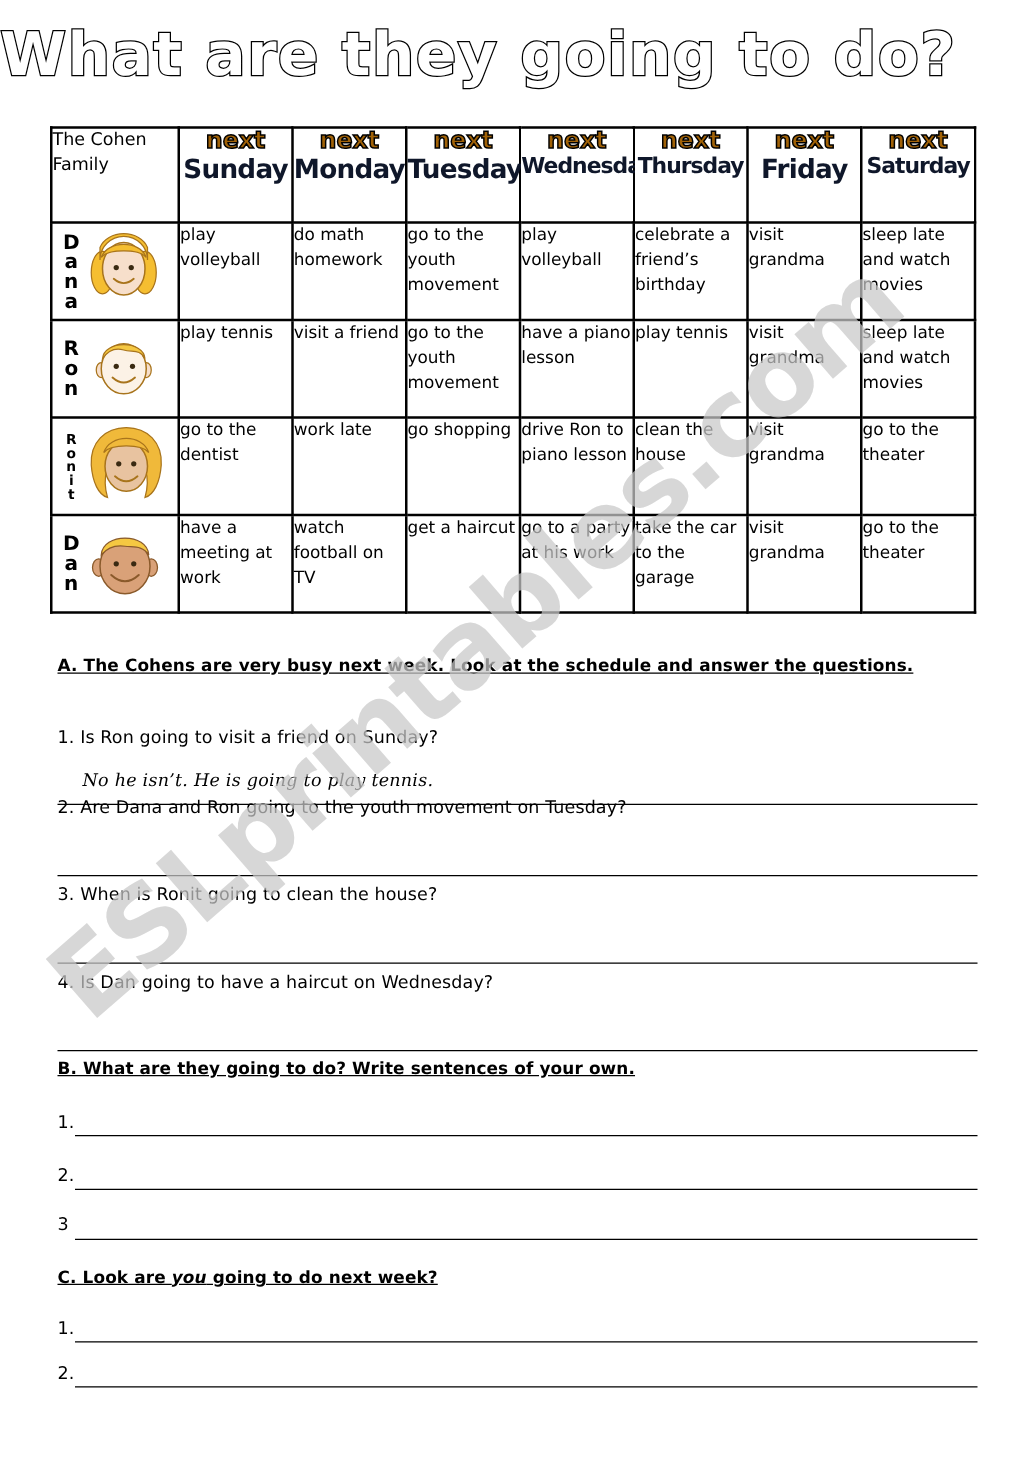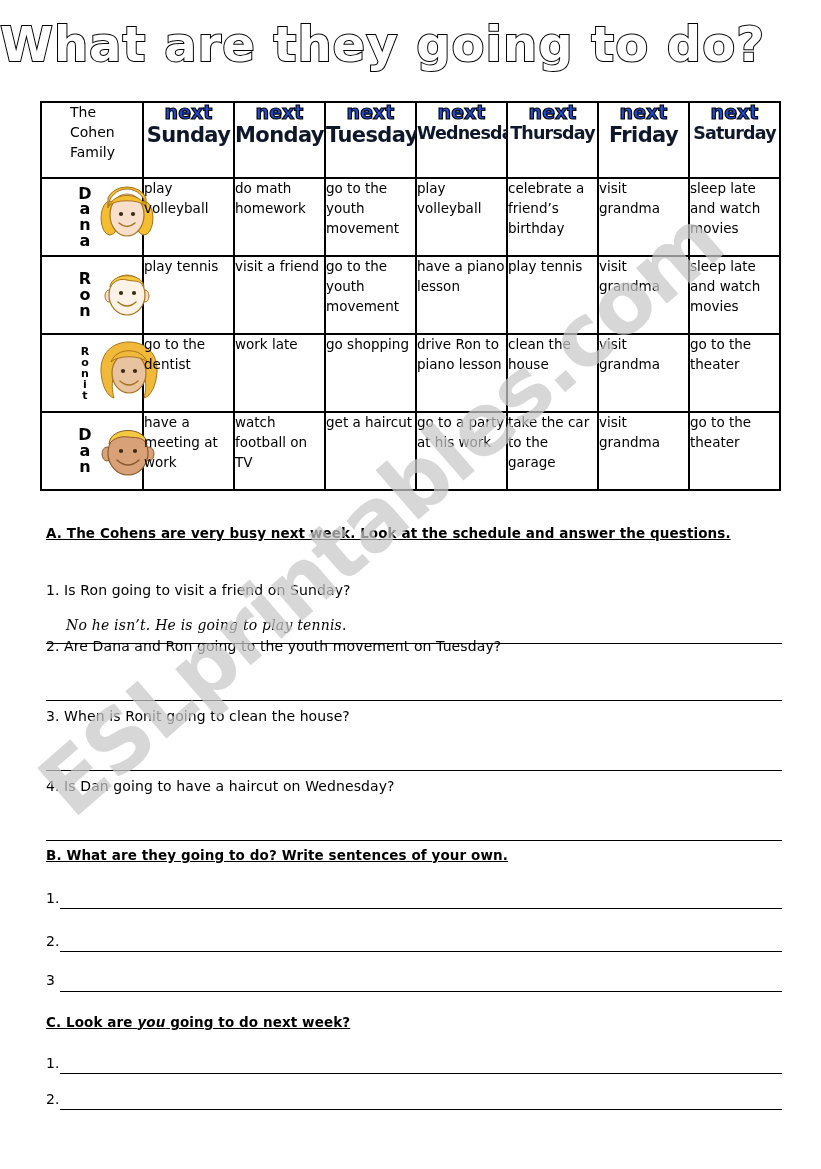--- a/index.html
+++ b/index.html
@@ -75,21 +75,21 @@
     width: 740px;
     border-collapse: collapse;
     table-layout: fixed;
   }
   #schedule td, #schedule th {
     border: 2px solid #000000;
     padding: 0;
     vertical-align: top;
     background: #ffffff;
   }
-  #schedule .col-name  { width: 102px; padding-left: 28px; }
+  #schedule .col-name  { width: 102px; }
   #schedule .col-day   { width: 91px; }
 
   
   .hdr-family {
     padding: 8px 0 0 10px;
     font-size: 14px;
     line-height: 1.42;
     font-weight: normal;
     text-align: left;
     font-family: "DejaVu Sans", sans-serif;
@@ -101,21 +101,21 @@
     box-sizing: border-box;
     text-align: center;
     padding: 4px 2px 0 2px;
     position: relative;
   }
   .hdr-next {
     display: block;
     font-size: 19px;
     font-weight: bold;
     line-height: 1;
-    color: #1d4ed8;
+    color: #a16207;
     -webkit-text-stroke: 1.2px #000000;
     letter-spacing: 0px;
     margin-bottom: 3px;
   }
   .hdr-dayname {
     display: block;
     font-size: 21px;
     font-weight: bold;
     line-height: 1;
     color: #0f172a;

